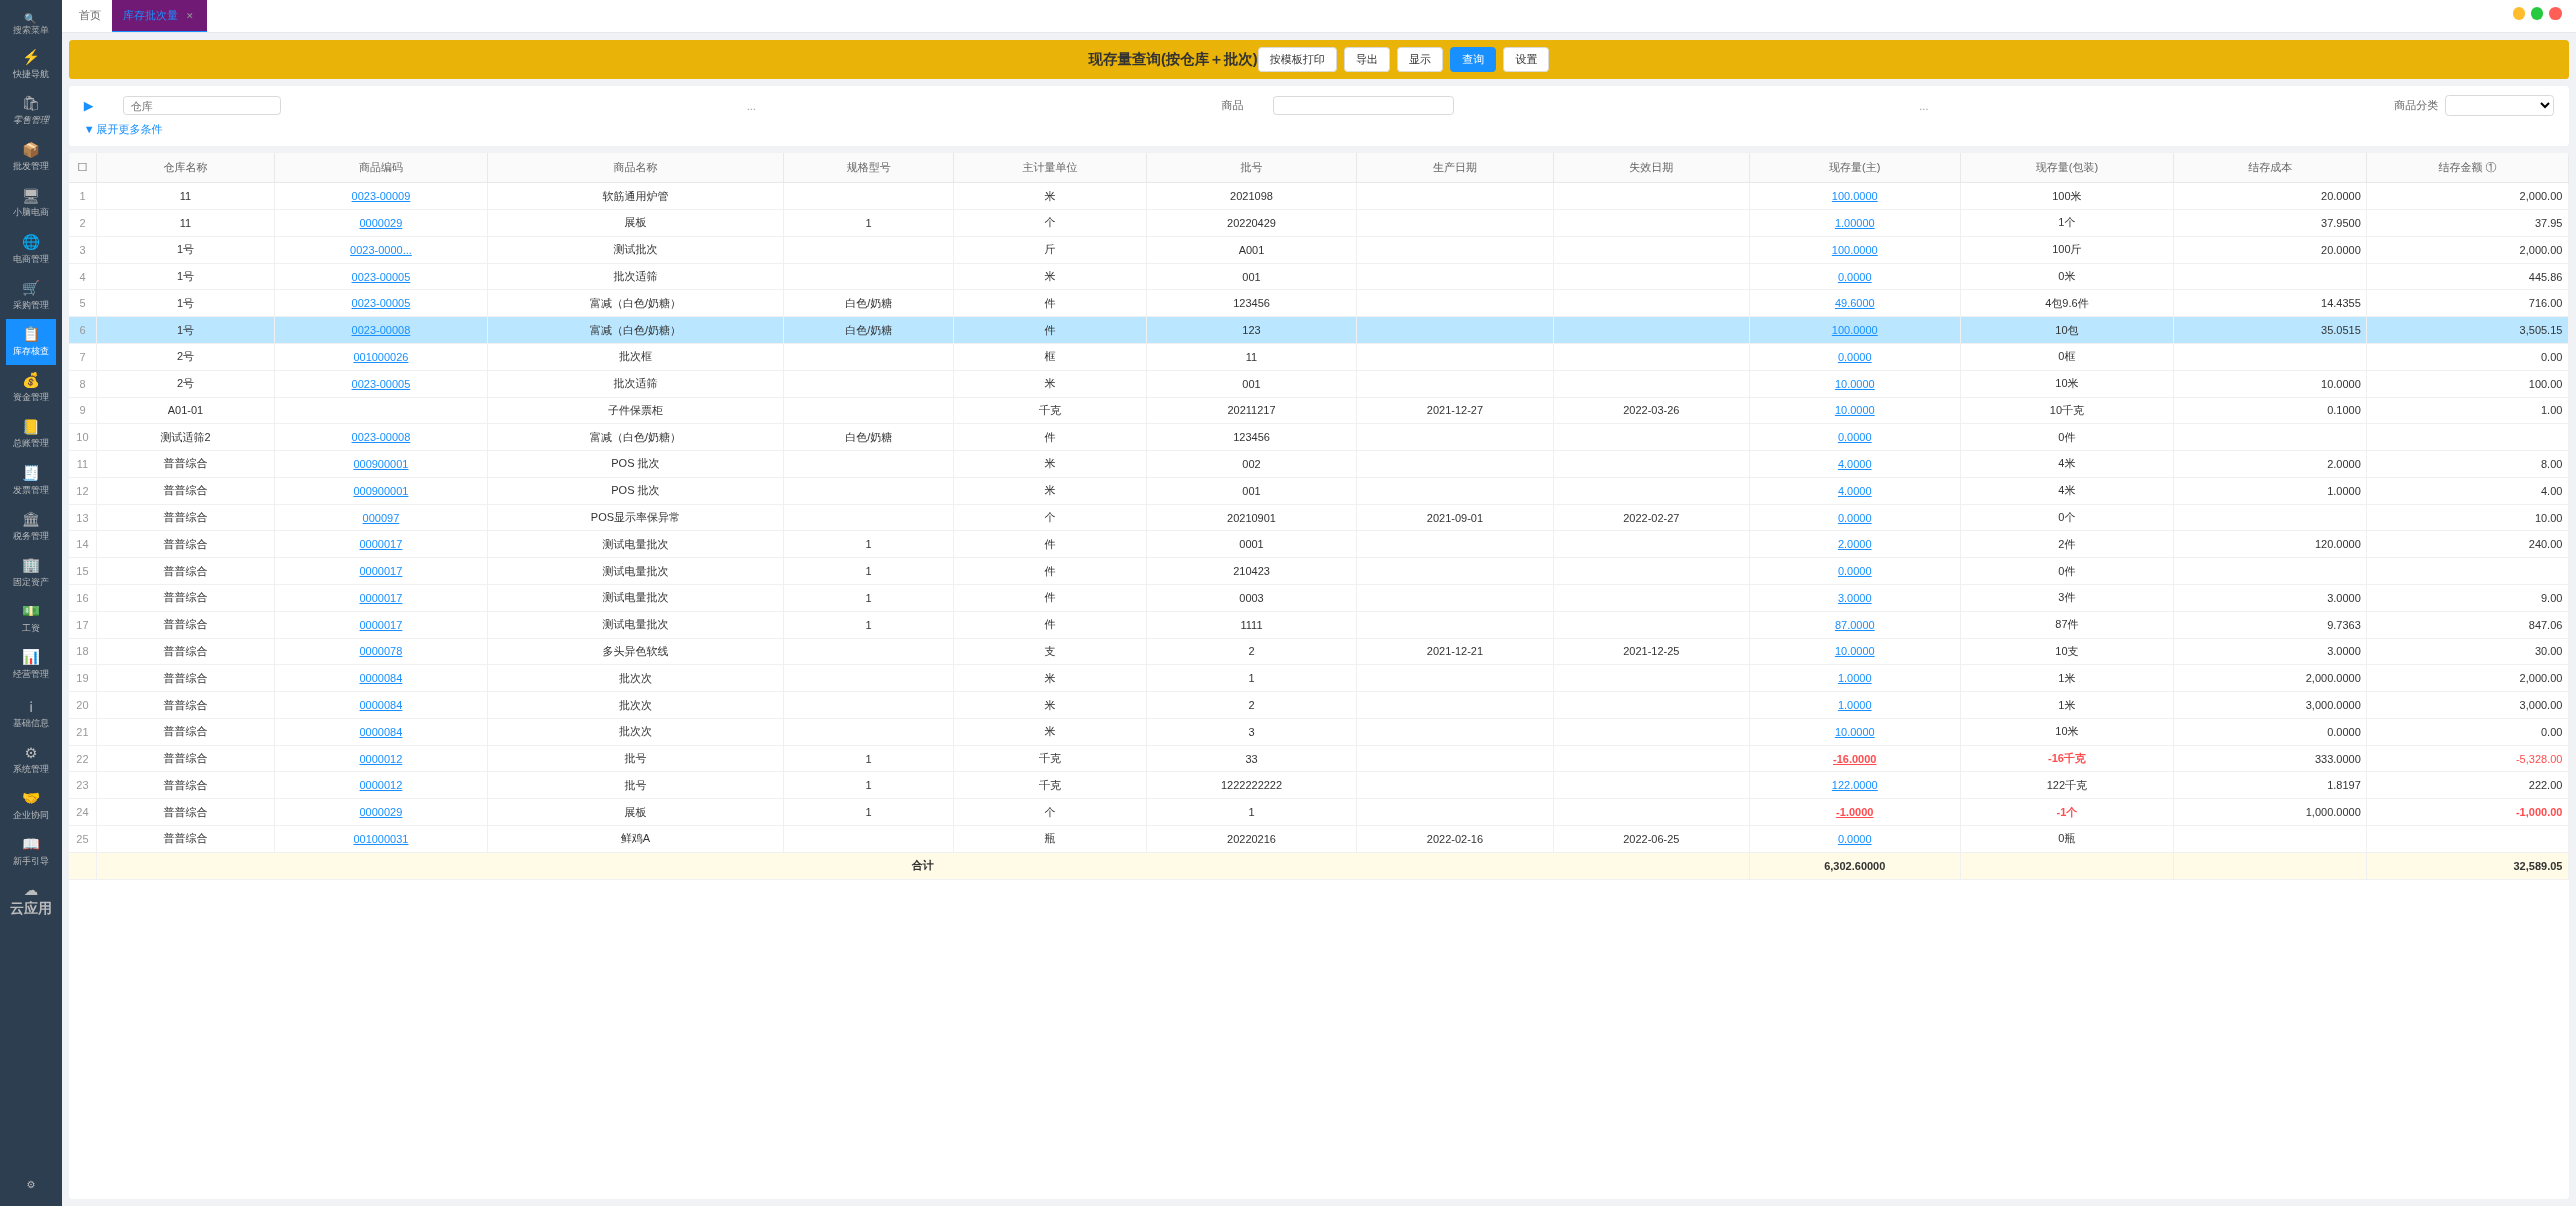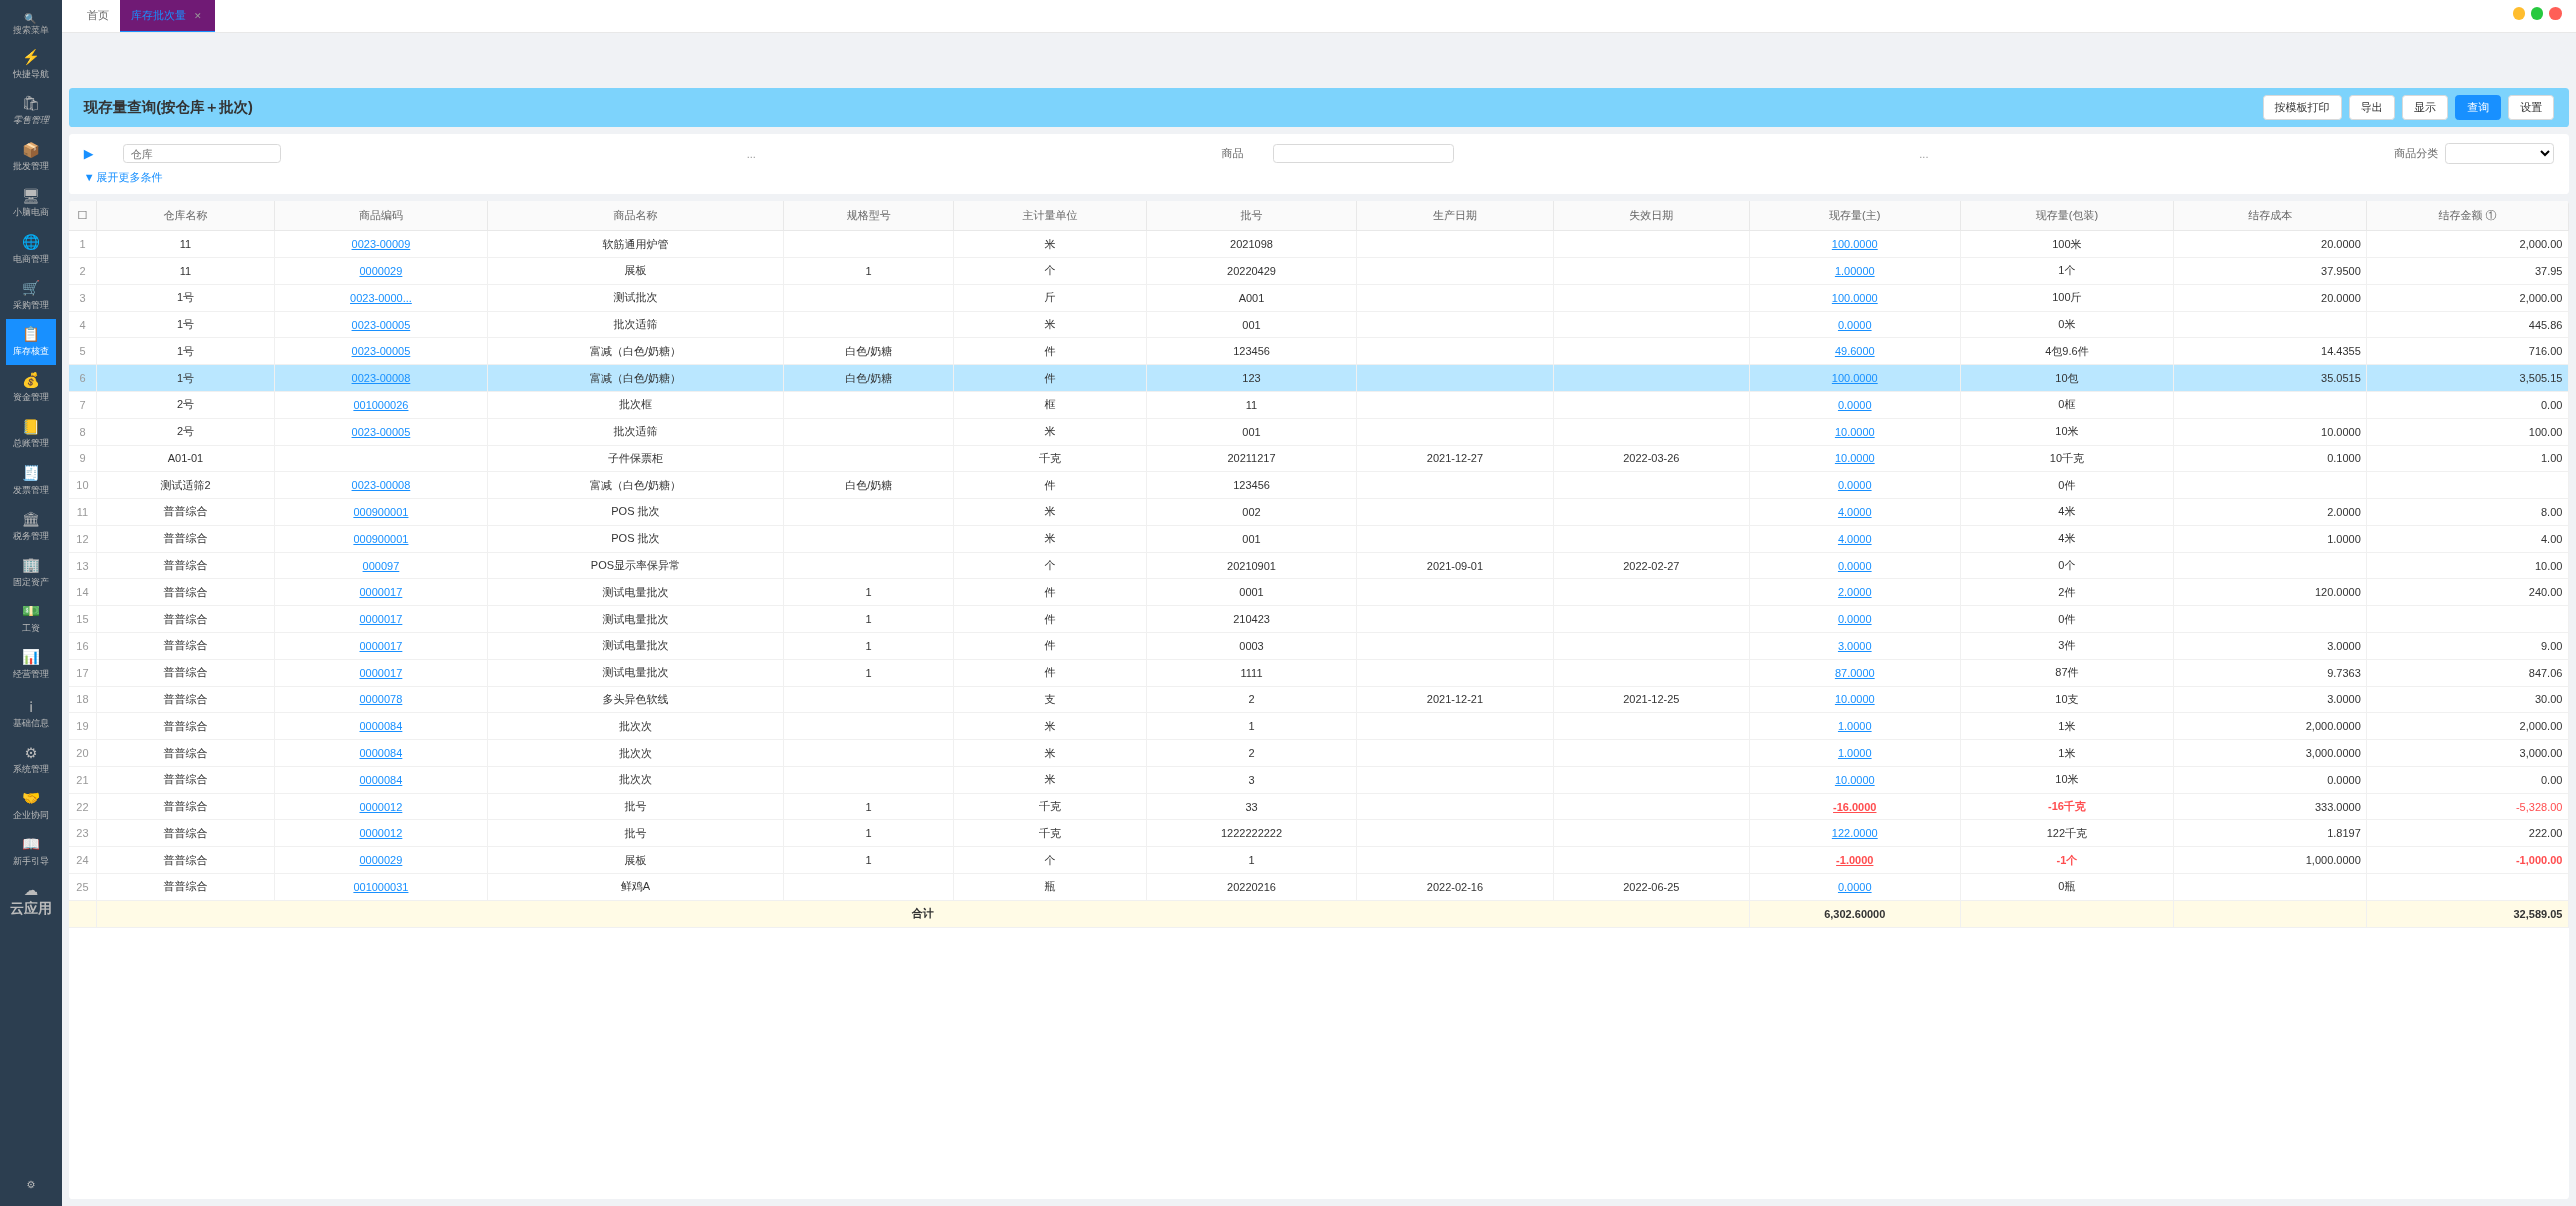--- a/index.html
+++ b/index.html
@@ -10,30 +10,30 @@
     .sidebar-search { width: 100%; text-align: center; padding: 5.4px 0; color: #aaa; font-size: 10px; cursor: pointer; }
     .sidebar-item { width: 100%; text-align: center; padding: 7.2px 3.6px; color: #bbb; font-size: 10px; cursor: pointer; display: flex; flex-direction: column; align-items: center; gap: 1.8px; }
     .sidebar-item.active { background: #1890ff; color: #fff; }
     .sidebar-icon { font-size: 14.5px; }
     .sidebar-bottom { margin-top: auto; padding-bottom: 9px; width: 100%; display: flex; flex-direction: column; align-items: center; }
 
     
     .main { flex: 1; display: flex; flex-direction: column; overflow: hidden; }
 
     
-    .tab-bar { background: #fff; border-bottom: 0.9px solid #e8e8e8; display: flex; align-items: center; padding: 0 14px; height: 33px; flex-shrink: 0; }
+    .tab-bar { background: #fff; border-bottom: 0.9px solid #e8e8e8; display: flex; align-items: center; padding: 0 6px; height: 33px; flex-shrink: 0; }
     .tab { padding: 0 11px; height: 100%; display: flex; align-items: center; gap: 5.4px; cursor: pointer; font-size: 11px; color: #666; border-bottom: 1.8px solid transparent; }
     .tab.active { color: #1890ff; border-bottom: 1.8px solid #1890ff; background: #701a75; }
     .tab-close { width: 12.7px; height: 12.7px; border-radius: 50%; display: flex; align-items: center; justify-content: center; font-size: 9px; color: #999; }
 
     
     .content { flex: 1; display: flex; flex-direction: column; overflow: hidden; padding: 7.2px; background: #f0f2f5; }
 
     
-    .page-header { background: #7dd3fc; padding: 7.2px 14.5px; display: flex; align-items: center; justify-content: space-between; margin-bottom: 7.2px; border-radius: 3.6px; flex-shrink: 0; margin-top: 48px; }
+    .page-header { background: #eab308; padding: 7.2px 14.5px; display: flex; align-items: center; justify-content: center; margin-bottom: 7.2px; border-radius: 3.6px; flex-shrink: 0; }
     .page-title { font-size: 14.5px; font-weight: bold; color: #333; }
     .header-actions { display: flex; align-items: center; gap: 7.2px; }
     .btn { padding: 3.6px 11px; border-radius: 3.6px; border: 0.9px solid #d9d9d9; background: #fff; cursor: pointer; font-size: 11px; color: #333; display: flex; align-items: center; gap: 3.6px; }
     .btn-primary { background: #1890ff; color: #fff; border-color: #1890ff; }
 
     
     .filter-area { background: #fff; padding: 9px 14.5px; margin-bottom: 7.2px; border-radius: 3.6px; flex-shrink: 0; }
     .filter-row { display: flex; align-items: center; gap: 7.2px; flex-wrap: wrap; }
     .filter-input { border: 0.9px solid #d9d9d9; border-radius: 3.6px; padding: 2.7px 7.2px; font-size: 11px; color: #333; min-width: 109px; margin-left: 22px; }
     .filter-dots { color: #999; flex: 1; text-align: center; }

